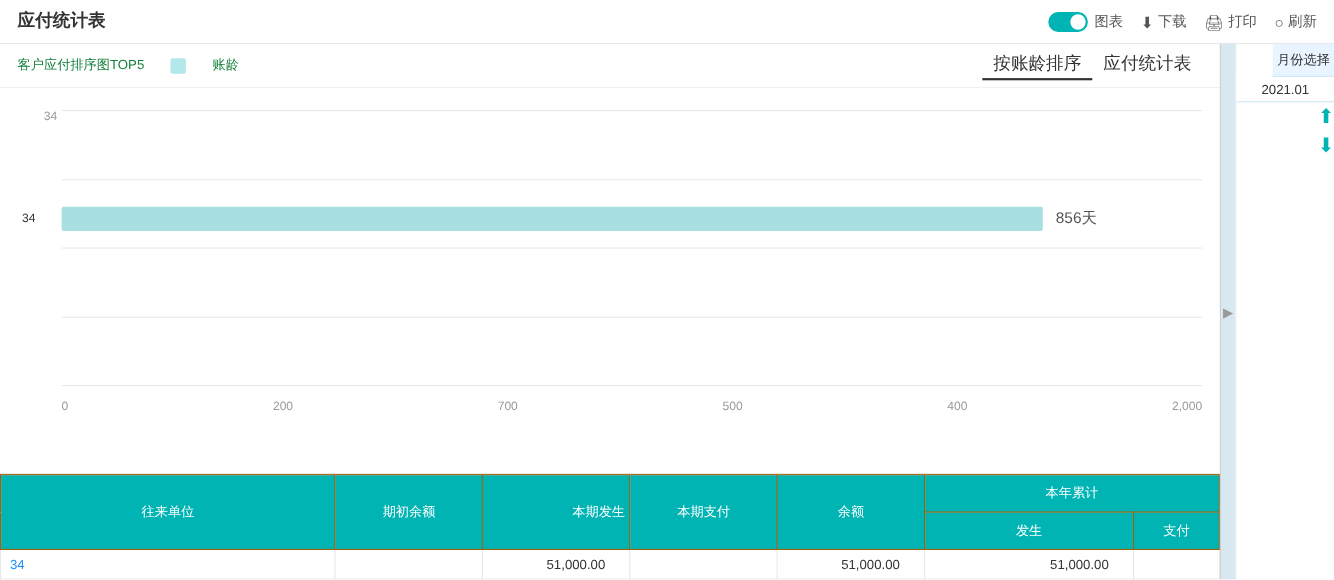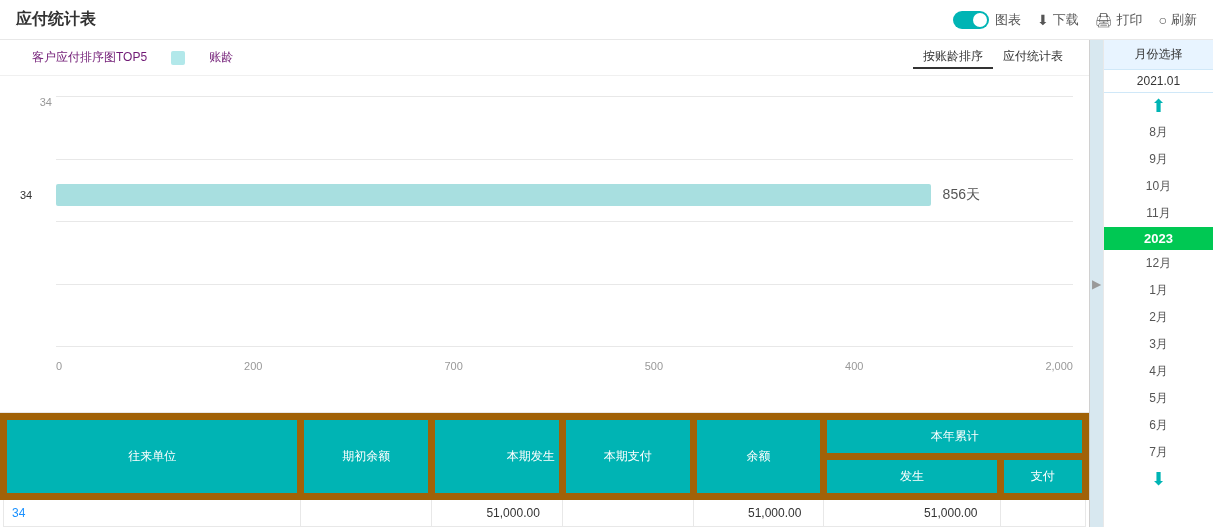--- a/index.html
+++ b/index.html
@@ -17,51 +17,51 @@
     .toggle-switch { display: inline-flex; align-items: center; gap: 6px; }
     .toggle-track { width: 36px; height: 18px; background: #00b4b4; border-radius: 9px; position: relative; cursor: pointer; }
     .toggle-thumb { width: 14px; height: 14px; background: #fff; border-radius: 50%; position: absolute; top: 2px; right: 2px; }
 
     
     .main-content { display: flex; flex: 1; overflow: hidden; }
     .chart-area { flex: 1; display: flex; flex-direction: column; overflow: hidden; }
 
     
     .chart-header { display: flex; align-items: center; justify-content: space-between; padding: 6px 16px; border-bottom: 1px solid #f0f0f0; }
-    .chart-legend { display: flex; align-items: center; gap: 24px; font-size: 12px; color: #701a75; margin-left: 16px; }
+    .chart-legend { display: flex; align-items: center; gap: 24px; font-size: 12px; color: #15803d; }
     .legend-color { width: 14px; height: 14px; background: #b2e8ea; border-radius: 2px; }
     .chart-sort-btns { display: flex; gap: 0; }
-    .sort-btn { padding: 2px 10px; font-size: 12px; border: none; background: none; cursor: pointer; color: #333; border-bottom: 2px solid transparent; font-family: Liberation Mono, monospace; }
+    .sort-btn { padding: 2px 10px; font-size: 16px; border: none; background: none; cursor: pointer; color: #333; border-bottom: 2px solid transparent; font-family: Liberation Mono, monospace; }
     .sort-btn.active { border-bottom: 2px solid #333; color: #333; }
 
     
     .bar-chart-wrap { flex: 1; padding: 10px 16px 0 16px; position: relative; min-height: 0; }
     .bar-chart { width: 100%; height: 290px; position: relative; }
     .chart-bars { position: absolute; left: 40px; right: 0; top: 10px; bottom: 30px; }
     .chart-axis-x { position: absolute; left: 40px; right: 0; bottom: 0; height: 20px; display: flex; justify-content: space-between; align-items: center; font-size: 11px; color: #999; }
     .chart-y-labels { position: absolute; left: 0; top: 10px; bottom: 30px; width: 40px; display: flex; flex-direction: column; justify-content: space-between; align-items: flex-end; font-size: 11px; color: #999; padding-right: 4px; }
     .chart-gridlines { position: absolute; left: 40px; right: 0; top: 10px; bottom: 30px; }
     .gridline { position: absolute; left: 0; right: 0; height: 1px; background: #e8e8e8; }
     .bar-row { position: absolute; display: flex; align-items: center; gap: 6px; }
     .bar-label { position: absolute; left: -36px; font-size: 11px; color: #333; white-space: nowrap; }
     .bar-fill { background: #a8dfe0; height: 22px; border-radius: 2px; }
     .bar-value { position: absolute; right: -50px; font-size: 11px; color: #555; white-space: nowrap; }
 
     
     .table-area { padding: 0; border-top: 1px solid #e8e8e8; }
     .data-table { width: 100%; border-collapse: collapse; font-size: 12px; }
-    .data-table th { background: #00b4b4; color: #fff; text-align: center; padding: 8px 4px; border: 7px solid #a16207; font-weight: normal; }
+    .data-table th { background: #00b4b4; color: #fff; text-align: center; padding: 8px 4px; border: 1px solid #a16207; font-weight: normal; }
     .data-table td { text-align: center; padding: 6px 4px; border: 1px solid #e8e8e8; }
     .data-table td:first-child { text-align: left; padding-left: 8px; }
     .data-table td.num { text-align: right; padding-right: 22px; color: #333; }
     .data-table td a { color: #1890ff; text-decoration: none; }
     .th-group { text-align: center; }
 
     
-    .sidebar { width: 110px; background: #fff; border-left: 1px solid #e8e8e8; display: flex; flex-direction: column; overflow: hidden; font-size: 12px; }
+    .sidebar { width: 90px; background: #fff; border-left: 1px solid #e8e8e8; display: flex; flex-direction: column; overflow: hidden; font-size: 12px; align-items: flex-end; }
     .sidebar-header { background: #e8f4ff; color: #333; text-align: center; padding: 6px 4px; font-size: 12px; border-bottom: 1px solid #d0e8f8; }
     .sidebar-year-input { width: 100%; text-align: center; padding: 4px; border: none; border-bottom: 1px solid #d0e8f8; font-size: 12px; color: #333; background: #fff; outline: none; }
     .sidebar-nav { display: flex; flex-direction: column; align-items: center; overflow-y: auto; flex: 1; }
     .sidebar-arrow { color: #00b4b4; font-size: 18px; cursor: pointer; padding: 2px 0; text-align: center; width: 100%; }
     .sidebar-month { padding: 5px 0; text-align: center; width: 100%; cursor: pointer; color: #555; font-size: 12px; }
     .sidebar-month.year-label { background: #00c853; color: #fff; font-weight: bold; font-size: 13px; padding: 4px 0; }
 
     .divider-arrow { width: 14px; background: #d8e8f0; display: flex; align-items: center; justify-content: center; cursor: pointer; font-size: 12px; color: #999; border-left: 1px solid #d0d0d0; }
   </style>
 </head>
@@ -177,32 +177,17 @@
 
     <div class="divider-arrow">
       <span>▶</span>
     </div>
 
     <div class="sidebar">
       <div class="sidebar-header">月份选择</div>
       <input class="sidebar-year-input" type="text" value="2021.01" style="">
       <div class="sidebar-nav">
         <div class="sidebar-arrow">⬆</div>
-        <div id="sidebar-months-container" style="width:100%;">
-            <div class="sidebar-month">8月</div>
-            <div class="sidebar-month">9月</div>
-            <div class="sidebar-month">10月</div>
-            <div class="sidebar-month">11月</div>
-            <div class="sidebar-month year-label">2023</div>
-            <div class="sidebar-month">12月</div>
-            <div class="sidebar-month">1月</div>
-            <div class="sidebar-month">2月</div>
-            <div class="sidebar-month">3月</div>
-            <div class="sidebar-month">4月</div>
-            <div class="sidebar-month">5月</div>
-            <div class="sidebar-month">6月</div>
-            <div class="sidebar-month">7月</div>
-          </div>
         <div class="sidebar-arrow">⬇</div>
       </div>
     </div>
   </div>
 </div>
 
 </body></html>

